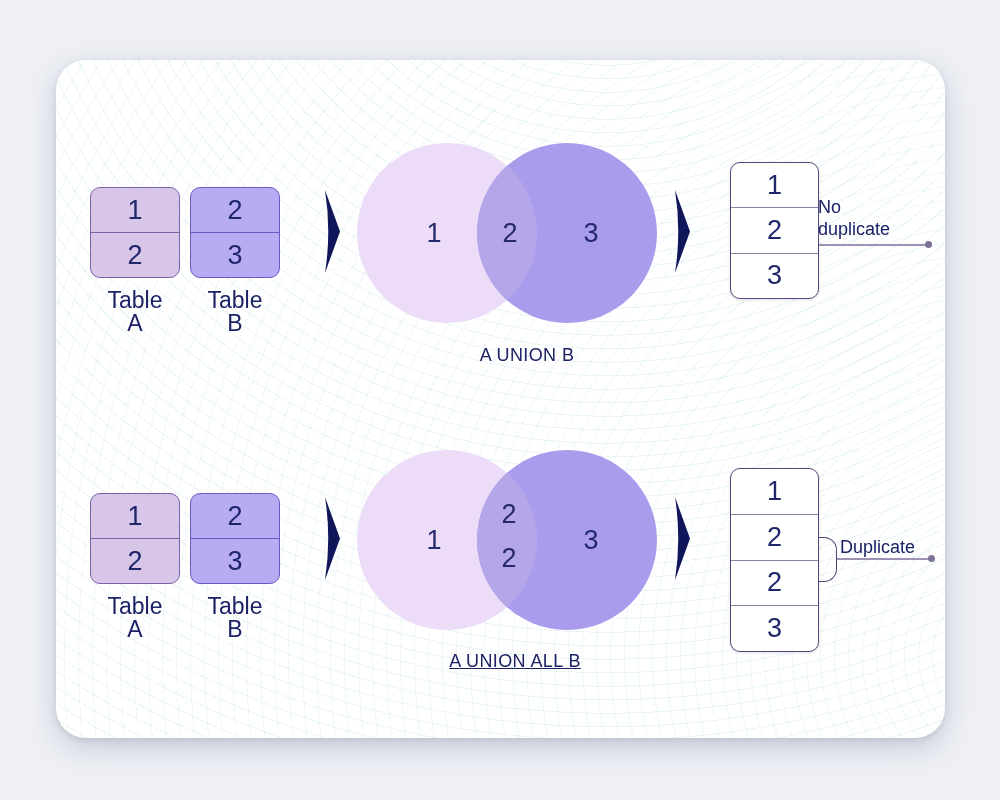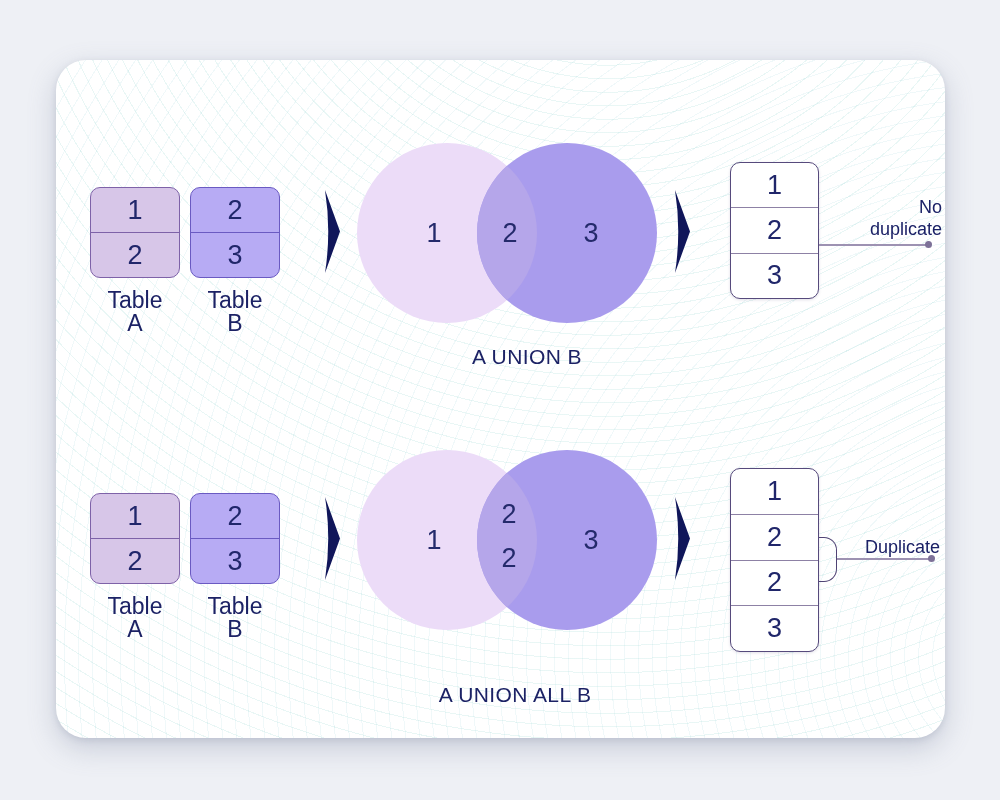--- a/index.html
+++ b/index.html
@@ -34,38 +34,38 @@
   .mini-table.tb .mcell + .mcell { border-top:1.6px solid #6a5ac2; }
 
   .tbl-label { position:absolute; width:100px; text-align:center;
                font-size:23px; line-height:23px; color:#1c2265; }
 
   .arrow { position:absolute; width:18px; height:83px; }
 
   .venn { position:absolute; width:300px; height:180px; }
   .venn-num { position:absolute; width:44px; text-align:center;
               font-size:27px; line-height:30px; color:#242a6b; }
-  .venn-caption { position:absolute; text-align:center; font-size:21px;
+  .venn-caption { position:absolute; text-align:center; font-size:18px;
                   letter-spacing:0.4px; color:#1c2265; }
 
   
   .result-table {
     position:absolute; left:730px; width:89px; background:#fff;
     border:1.6px solid #564a7c; border-radius:10px;
     display:flex; flex-direction:column; overflow:hidden;
     box-shadow:0 1px 3px rgba(90,80,120,0.18);
   }
   .rcell { flex:1; display:flex; align-items:center; justify-content:center;
            font-size:27px; color:#20266a; }
   .rcell + .rcell { border-top:1.4px solid #8d81a5; }
 
   
   .callout-line { position:absolute; height:2px; background:#9d92b2; }
   .callout-dot  { position:absolute; width:7px; height:7px; border-radius:50%; background:#7d7198; }
-  .callout-text { position:absolute; text-align:right; font-size:18px;
+  .callout-text { position:absolute; text-align:left; font-size:18px;
                   line-height:22px; color:#1b2166; }
   .brace {
     position:absolute; left:819px; top:537px; width:18px; height:45px;
     border:1.6px solid #4f4374; border-left:none;
     border-radius:0 13px 13px 0; background:transparent;
   }
 </style>
 </head>
 <body>
 
@@ -164,21 +164,21 @@
       <circle cx="90" cy="90" r="90" fill="#ecdcf8"></circle>
       <circle cx="210" cy="90" r="90" fill="#a99ced"></circle>
       <g clip-path="url(#clipA2)">
         <circle cx="210" cy="90" r="90" fill="#b5a6ea"></circle>
       </g>
     </svg>
     <div class="venn-num" style="left:412px; top:525px;">1</div>
     <div class="venn-num" style="left:487px; top:499px;">2</div>
     <div class="venn-num" style="left:487px; top:543px;">2</div>
     <div class="venn-num" style="left:569px; top:525px;">3</div>
-    <div class="venn-caption" style="left:405px; top:683px; width:220px;">A UNION ALL B</div>
+    <div class="venn-caption" style="left:405px; top:651px; width:220px;text-decoration:underline;">A UNION ALL B</div>
 
     <svg class="arrow" style="left:672px; top:497px;" viewBox="0 0 18 83">
       <path d="M3 0 Q 9.5 41.5 3 83 L 18 41.5 Z" fill="#10165a"></path>
     </svg>
 
     <div class="result-table" style="top:468px; height:184px;">
       <div class="rcell">1</div>
       <div class="rcell">2</div>
       <div class="rcell">2</div>
       <div class="rcell">3</div>

